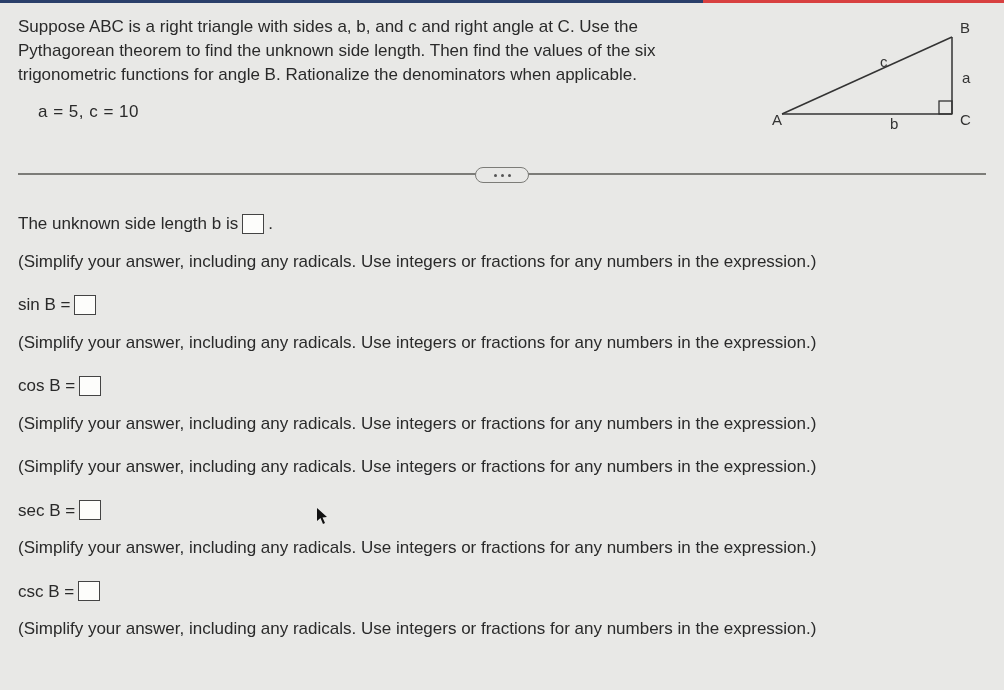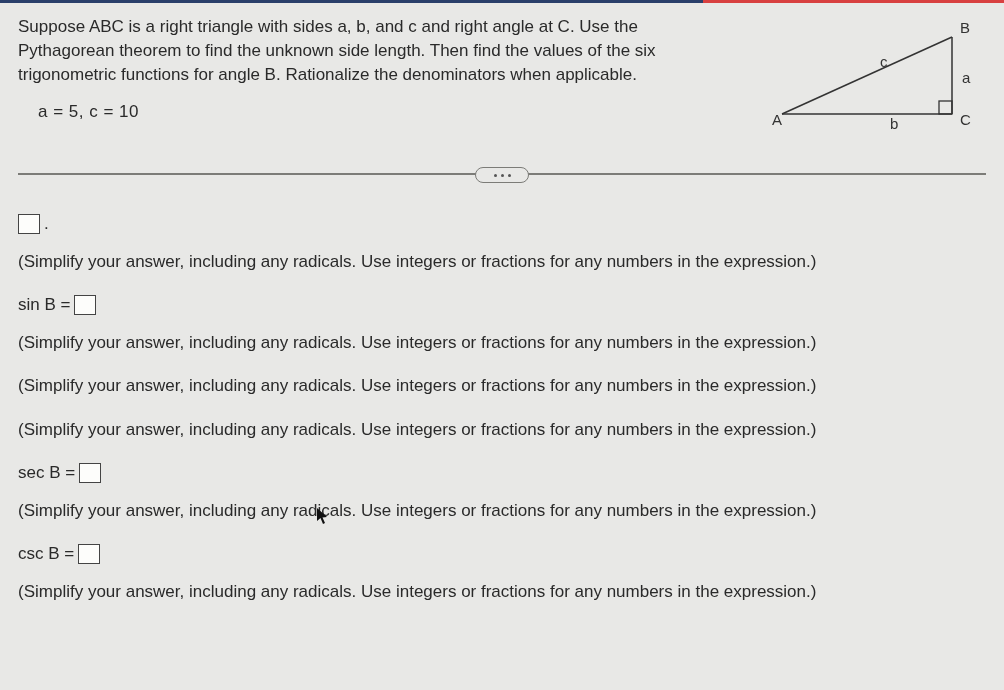--- a/index.html
+++ b/index.html
@@ -118,35 +118,40 @@
       <span class="dot"></span>
       <span class="dot"></span>
       <span class="dot"></span>
     </div>
   </div>
 
   <div class="answers">
 
     <div class="ans-block">
       <div class="ans-line">
+        <span>The unknown side length b is</span>
         <span class="box"></span>
         <span>.</span>
       </div>
       <div class="hint">(Simplify your answer, including any radicals. Use integers or fractions for any numbers in the expression.)</div>
     </div>
 
     <div class="ans-block">
       <div class="ans-line">
         <span>sin B =</span>
         <span class="box"></span>
       </div>
       <div class="hint">(Simplify your answer, including any radicals. Use integers or fractions for any numbers in the expression.)</div>
     </div>
 
     <div class="ans-block">
+      <div class="ans-line">
+        <span>cos B =</span>
+        <span class="box"></span>
+      </div>
       <div class="hint">(Simplify your answer, including any radicals. Use integers or fractions for any numbers in the expression.)</div>
     </div>
 
     <div class="ans-block">
       <div class="hint">(Simplify your answer, including any radicals. Use integers or fractions for any numbers in the expression.)</div>
     </div>
 
     <div class="ans-block">
       <div class="ans-line">
         <span>sec B =</span>

